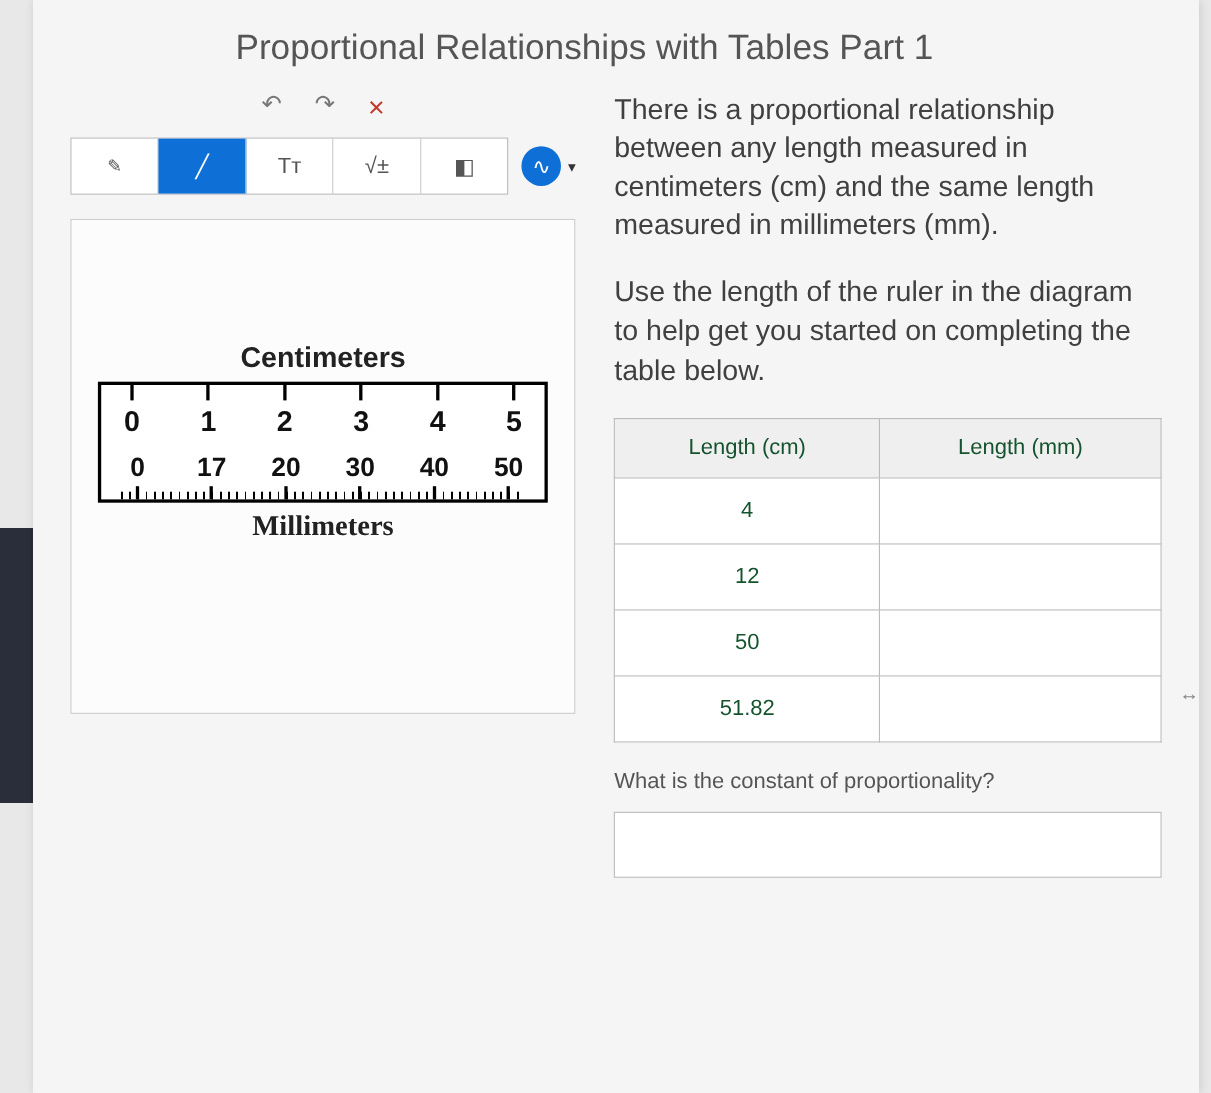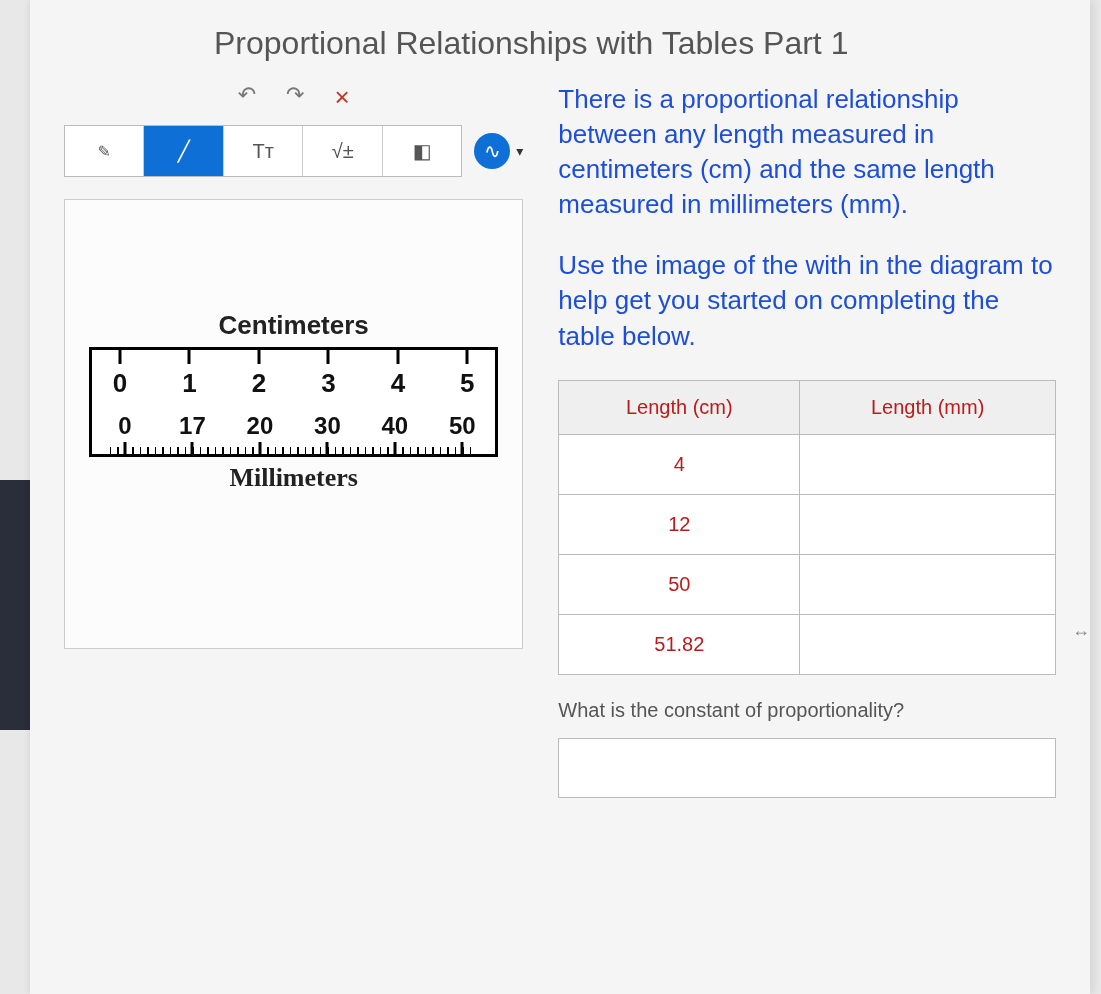--- a/index.html
+++ b/index.html
@@ -156,36 +156,36 @@
   .mm-small-ticks {
     position: absolute;
     left: 18px; right: 18px; bottom: 0;
     height: 7px;
     background: repeating-linear-gradient(to right,
       #000 0, #000 1.5px, transparent 1.5px, transparent 7.5px);
   }
 
   
   .para {
-    color: #1d4ed8;
+    color: #404040;
     font-size: 26px;
     line-height: 1.35;
     margin-bottom: 26px;
   }
 
   
   table.ans {
     border-collapse: collapse;
     width: 100%;
     background: #fff;
   }
   table.ans th, table.ans td {
     border: 1px solid #bbb;
     font-size: 20px;
-    color: #b91c1c;
+    color: #14532d;
     text-align: center;
   }
   table.ans th {
     background: #efefef;
     font-weight: 400;
     height: 54px;
   }
   table.ans td { height: 60px; }
 
   .q2 {
@@ -273,21 +273,21 @@
             <span class="tick-bot">50</span>
           </div>
           <div class="mm-small-ticks"></div>
         </div>
         <div class="ruler-bottom-title">Millimeters</div>
       </div>
     </div>
 
     <div class="right-col">
       <p class="para">There is a proportional relationship between any length measured in centimeters (cm) and the same length measured in millimeters (mm).</p>
-      <p class="para">Use the image of the with in the diagram to help get you started on completing the table below.</p>
+      <p class="para">Use the length of the ruler in the diagram to help get you started on completing the table below.</p>
 
       <table class="ans">
         <thead>
           <tr>
             <th>Length (cm)</th>
             <th>Length (mm)</th>
           </tr>
         </thead>
         <tbody>
           <tr>

